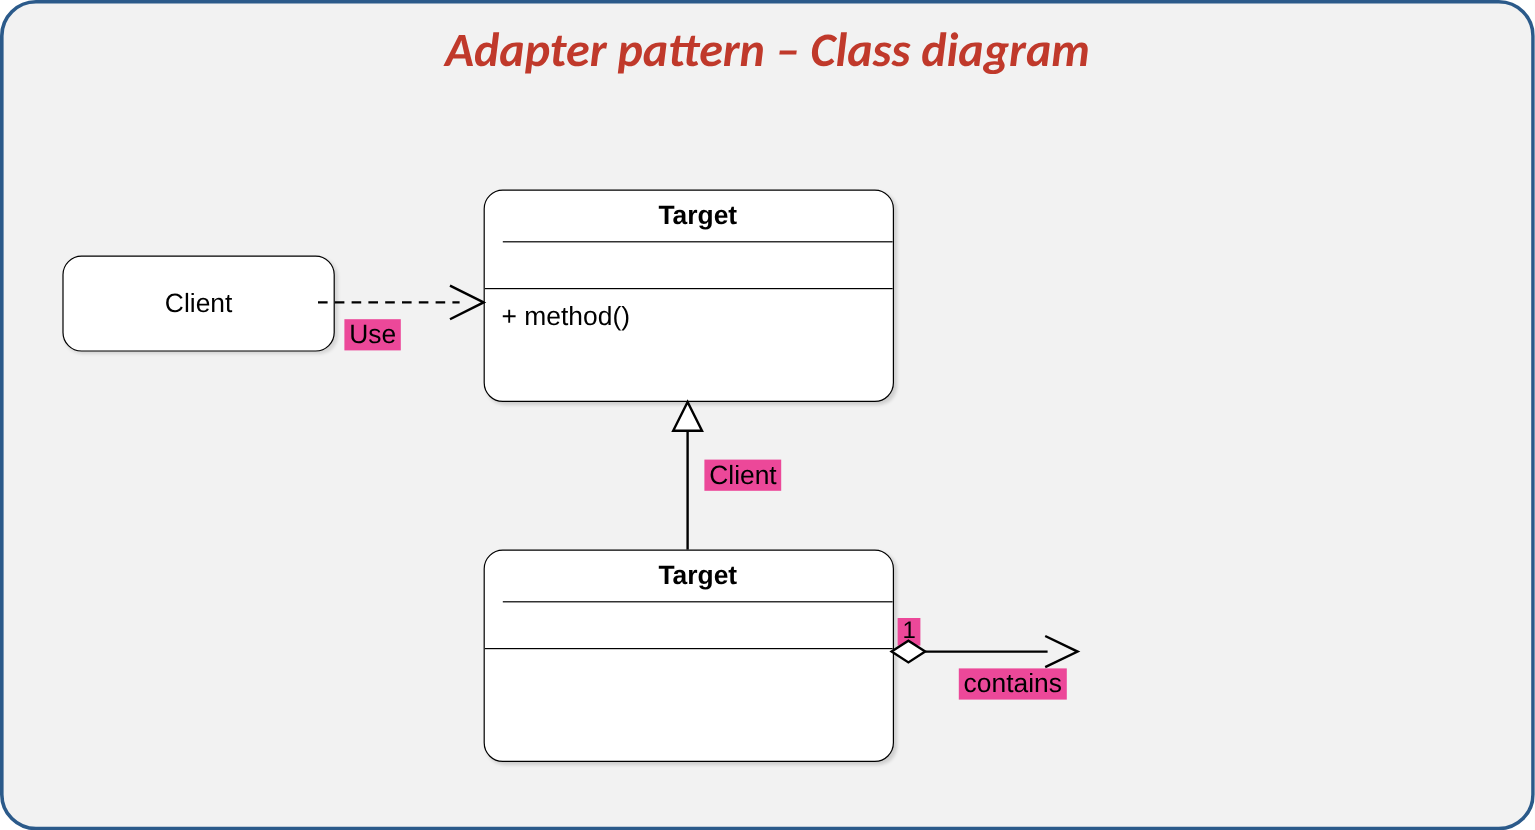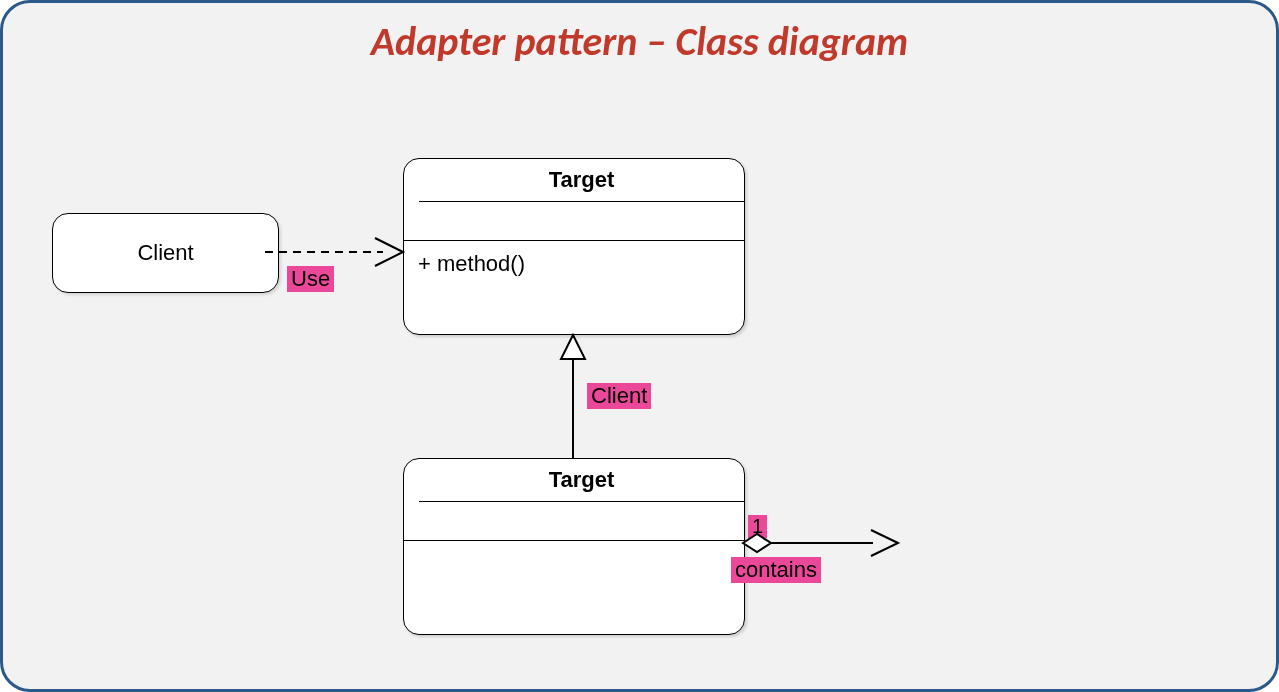--- a/index.html
+++ b/index.html
@@ -101,21 +101,21 @@
   <div class="uml" style="left:400px; top:455px; width:340px; height:175px;">
     <div class="hdr">Target</div>
     <div class="mid"></div>
   </div>
 
 
   <div class="lbl" style="left:284px; top:263px;">Use</div>
 
   <div class="lbl" style="left:584px; top:380px;">Client</div>
 
-  <div class="lbl" style="left:728px; top:554px;">contains</div>
+  <div class="lbl" style="left:796px; top:554px;">contains</div>
 
   <div class="lbl" style="left:745px; top:512px; font-size:20px;">1</div>
 
   <svg class="edges" viewBox="0 0 1279 692">
      Target (dashed line, open arrow) --&gt;
     <g>
       <line x1="262" y1="249" x2="380" y2="249" stroke="#000" stroke-width="2" stroke-dasharray="8 6"></line>
       <polyline points="400,249 372,235 400,249 372,263" fill="none" stroke="#000" stroke-width="2"></polyline>
     </g>
 

